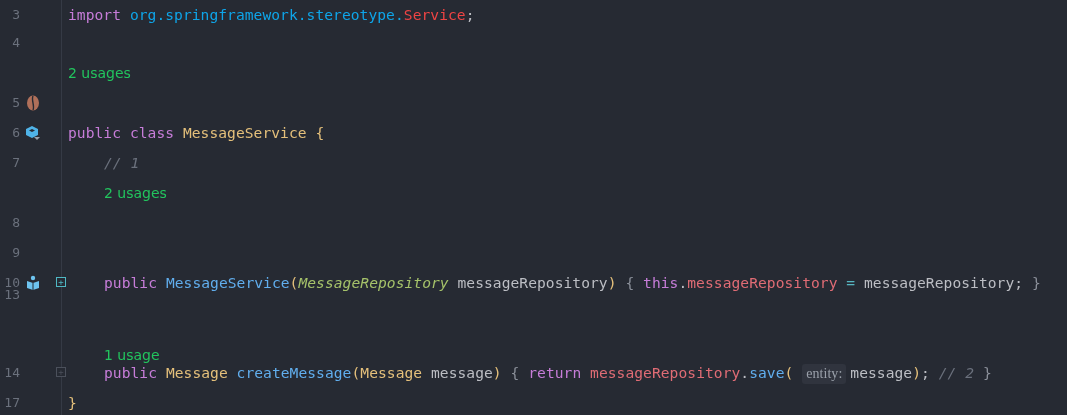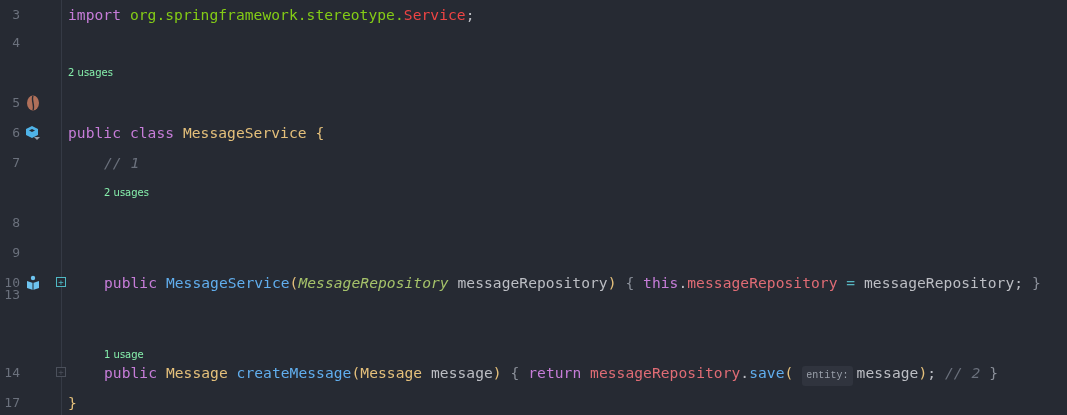--- a/index.html
+++ b/index.html
@@ -3,34 +3,34 @@
 <meta charset="utf-8">
 <style>
   html, body { margin:0; padding:0; }
   body { width:1067px; height:415px; background:#262a33; overflow:hidden; position:relative; font-family:"DejaVu Sans Mono","Liberation Mono",monospace; }
   .editor { position:absolute; left:0; top:0; width:1067px; height:415px; background:#262a33; }
   .gutter-line { position:absolute; left:61px; top:0; width:1px; height:415px; background:#353a45; }
   .row { position:absolute; left:0; height:30px; width:1067px; }
   .ln { position:absolute; left:0; width:20px; text-align:right; font-size:13px; color:#6b717d; line-height:30px; top:0; }
   .code { position:absolute; left:68px; top:0; line-height:30px; font-size:14.6px; white-space:pre; color:#bcbec4; letter-spacing:0.05px; }
   .ind { padding-left:36px; }
-  .hint { position:absolute; left:68px; top:0; line-height:30px; font-size:10px; color:#86efac; font-family:"DejaVu Sans","Liberation Sans",sans-serif; }
+  .hint { position:absolute; left:68px; top:0; line-height:30px; font-size:14px; color:#22c55e; font-family:"DejaVu Sans","Liberation Sans",sans-serif; }
   .kw { color:#c77dd9; }
-  .pkg { color:#84cc16; }
+  .pkg { color:#0ea5e9; }
   .cls { color:#e5c07b; }
   .iface { color:#a5c26a; font-style:italic; }
   .anno { color:#ef4444; }
   .fn { color:#61aeee; }
   .field { color:#e06c75; }
   .param { color:#bcbec4; }
   .cmt { color:#6b717d; font-style:italic; }
   .paren { color:#e5c07b; }
   .brace { color:#8b909a; }
   .op { color:#56b6c2; }
-  .inlay { display:inline-block; background:#30343e; color:#9aa0aa; font-size:10px; padding:0 4px; border-radius:3px; line-height:20px; font-family:Liberation Mono, monospace; margin-right:4px; }
+  .inlay { display:inline-block; background:#30343e; color:#9aa0aa; font-size:14px; padding:0 4px; border-radius:3px; line-height:20px; font-family:Liberation Serif, serif; margin-right:4px; }
   .gicon { position:absolute; left:25px; top:7px; width:16px; height:16px; }
   .fold { position:absolute; left:56px; top:9px; width:10px; height:10px; border:1px solid #4fb8c4; box-sizing:border-box; font-size:9px; line-height:8px; text-align:center; color:#4fb8c4; background:#262a33; }
   .fold.dim { border-color:#4b505b; color:#4b505b; }
 </style>
 </head>
 <body>
 
 <div class="editor">
   <div class="gutter-line"></div>
 

